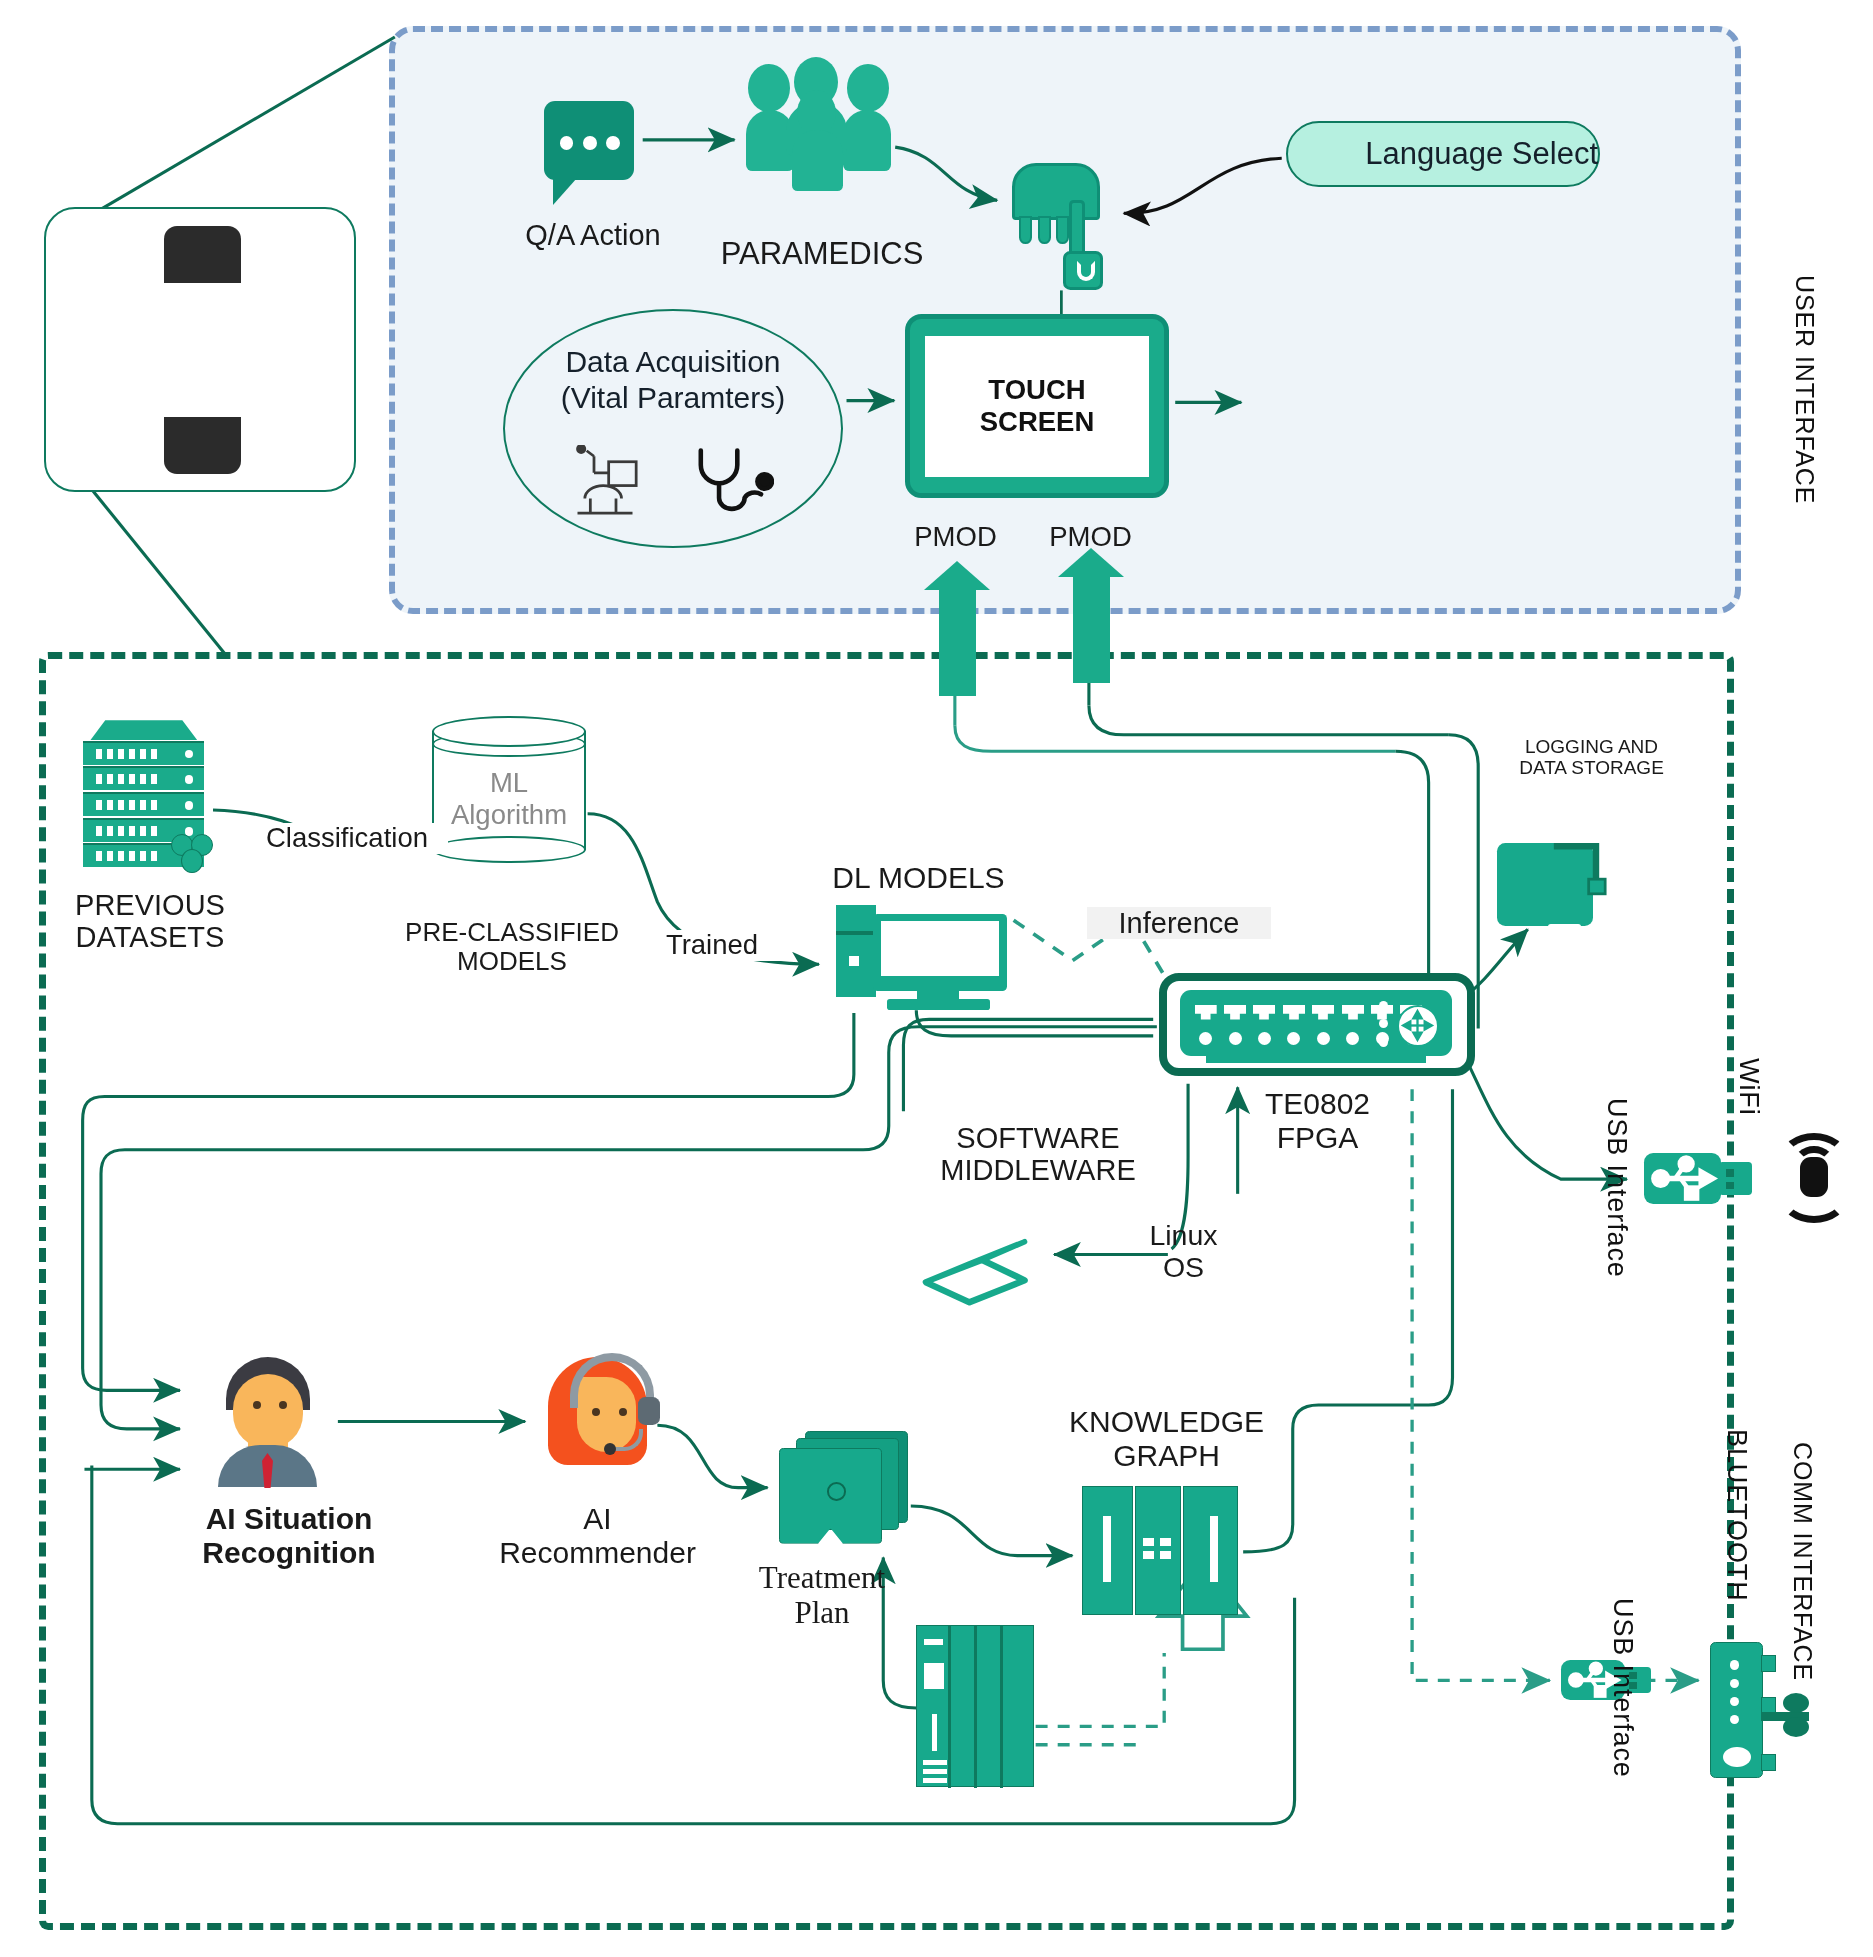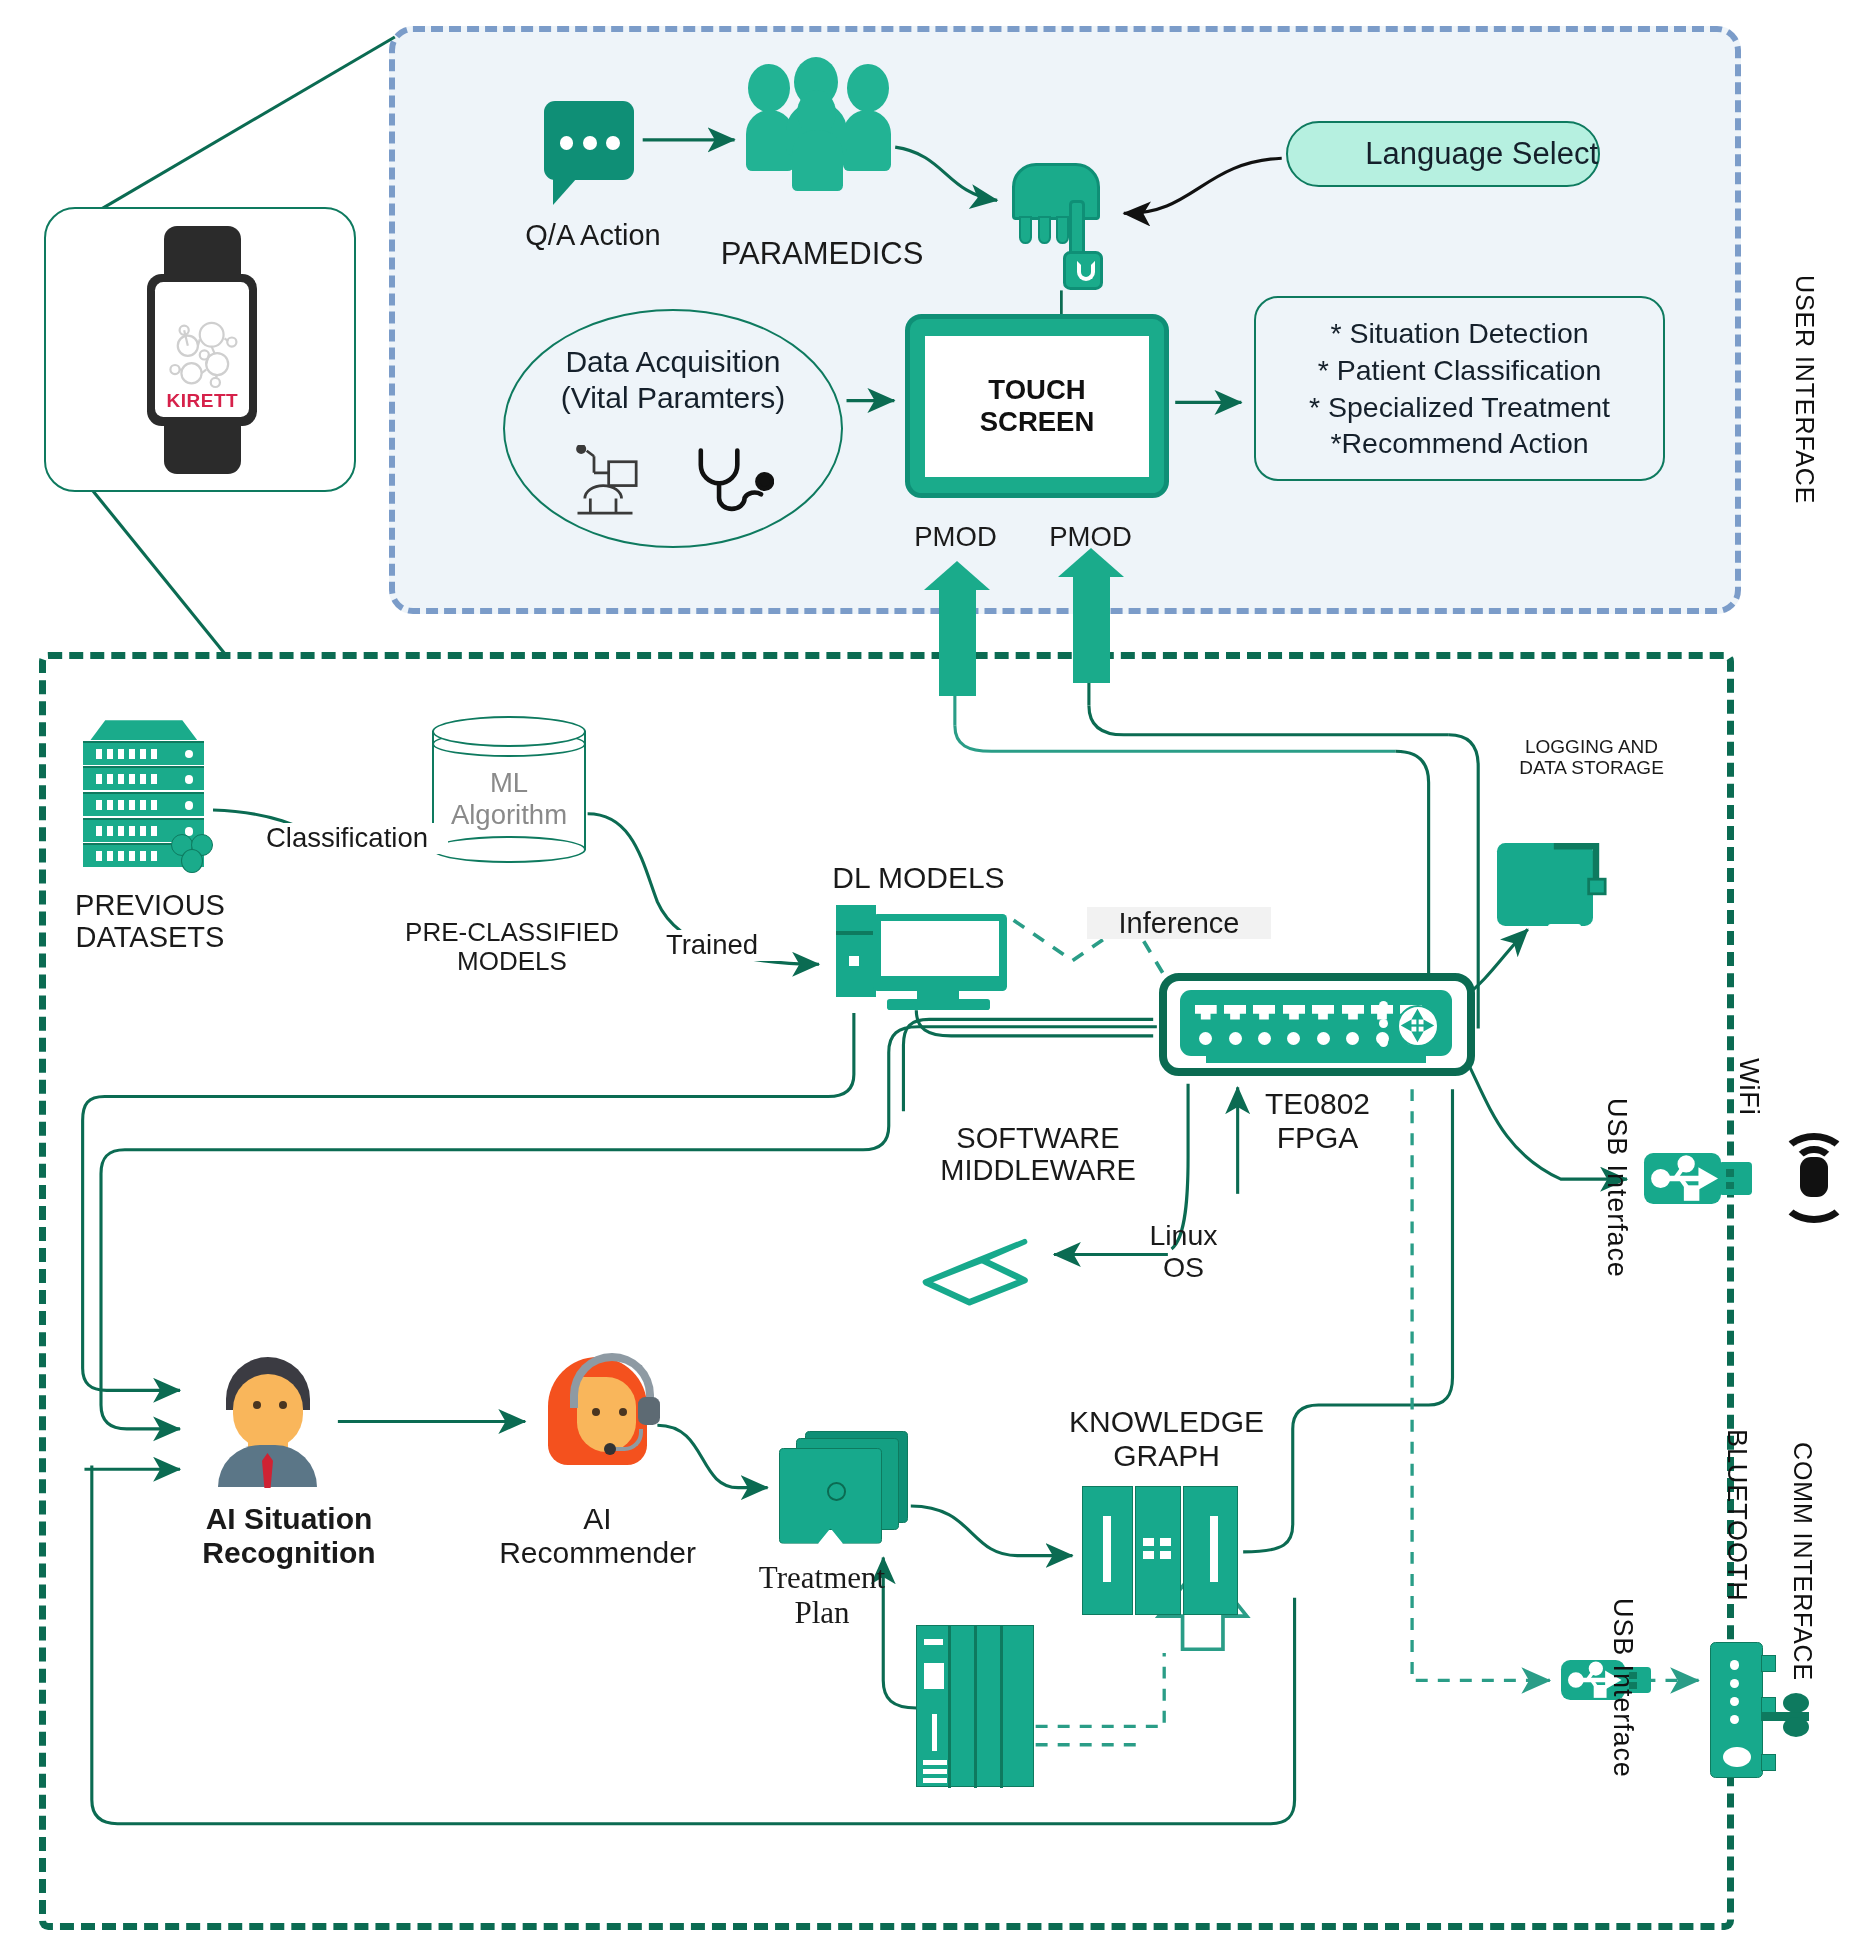--- a/index.html
+++ b/index.html
@@ -267,39 +267,20 @@
       <path d="M1128,1900 L1248,1900"></path>
     </g>
 
     <path d="M1262,1760 L1310,1700 L1358,1760 L1332,1760 L1332,1796 L1288,1796 L1288,1760 Z" fill="#ffffff" stroke="#2a9d87" stroke-width="4"></path>
   </svg>
 
   <div id="watch-card"></div>
   <div id="watch">
     <div class="w-band" style="top:0;height:57px;border-radius:13px 13px 0 0;"></div>
     <div class="w-band" style="top:191px;height:57px;border-radius:0 0 13px 13px;"></div>
-    <div class="w-body">
-      <div class="w-face">
-        <svg width="77" height="72" viewBox="0 0 84 78">
-          <g fill="none" stroke="#cfcfcf" stroke-width="2.4">
-            <circle cx="26" cy="30" r="11"></circle>
-              <circle cx="52" cy="18" r="13"></circle>
-            <circle cx="58" cy="50" r="12"></circle>
-              <circle cx="30" cy="60" r="11"></circle>
-            <circle cx="22" cy="13" r="5"></circle>
-              <circle cx="74" cy="26" r="5"></circle>
-            <circle cx="44" cy="40" r="5"></circle>
-              <circle cx="12" cy="56" r="5"></circle>
-            <circle cx="56" cy="70" r="5"></circle>
-            <path d="M26,30 L22,13 M37,30 L39,23 M52,31 L55,38 M66,22 L70,25 M49,40 L46,50 M58,62 L56,66 M30,49 L30,49 M17,56 L19,56 M41,60 L46,56"></path>
-          </g>
-        </svg>
-        <div class="w-kirett">KIRETT</div>
-      </div>
-    </div>
   </div>
 
   <div id="chat">
     <span class="cdot" style="left:15.6px;"></span>
     <span class="cdot" style="left:39px;"></span>
     <span class="cdot" style="left:62px;"></span>
   </div>
   <div class="lbl" style="left:478px;top:219px;width:230px;font-size:29px;">Q/A Action</div>
 
   <div id="paramedics">
@@ -352,26 +333,20 @@
     </div>
   </div>
 
   <div id="touchscreen">
     <div id="ts-inner">
       <span>TOUCH</span>
       <span>SCREEN</span>
     </div>
   </div>
 
-  <div id="outbox">
-    <div>* Situation Detection</div>
-    <div>* Patient Classification</div>
-    <div>* Specialized Treatment</div>
-    <div>*Recommend Action</div>
-  </div>
 
   <div class="pmodarrow" style="left:939px;top:588px;height:108px;"></div>
   <div class="pmodarrow" style="left:1073px;top:575px;height:108px;"></div>
   <div class="lbl" style="left:882px;top:522px;width:147px;font-size:27.5px;">PMOD</div>
   <div class="lbl" style="left:1017px;top:522px;width:147px;font-size:27.5px;">PMOD</div>
 
   <div class="vlabel" style="left:1754px;top:275px;width:64px;">USER
 INTERFACE</div>
 
   <div id="server">

